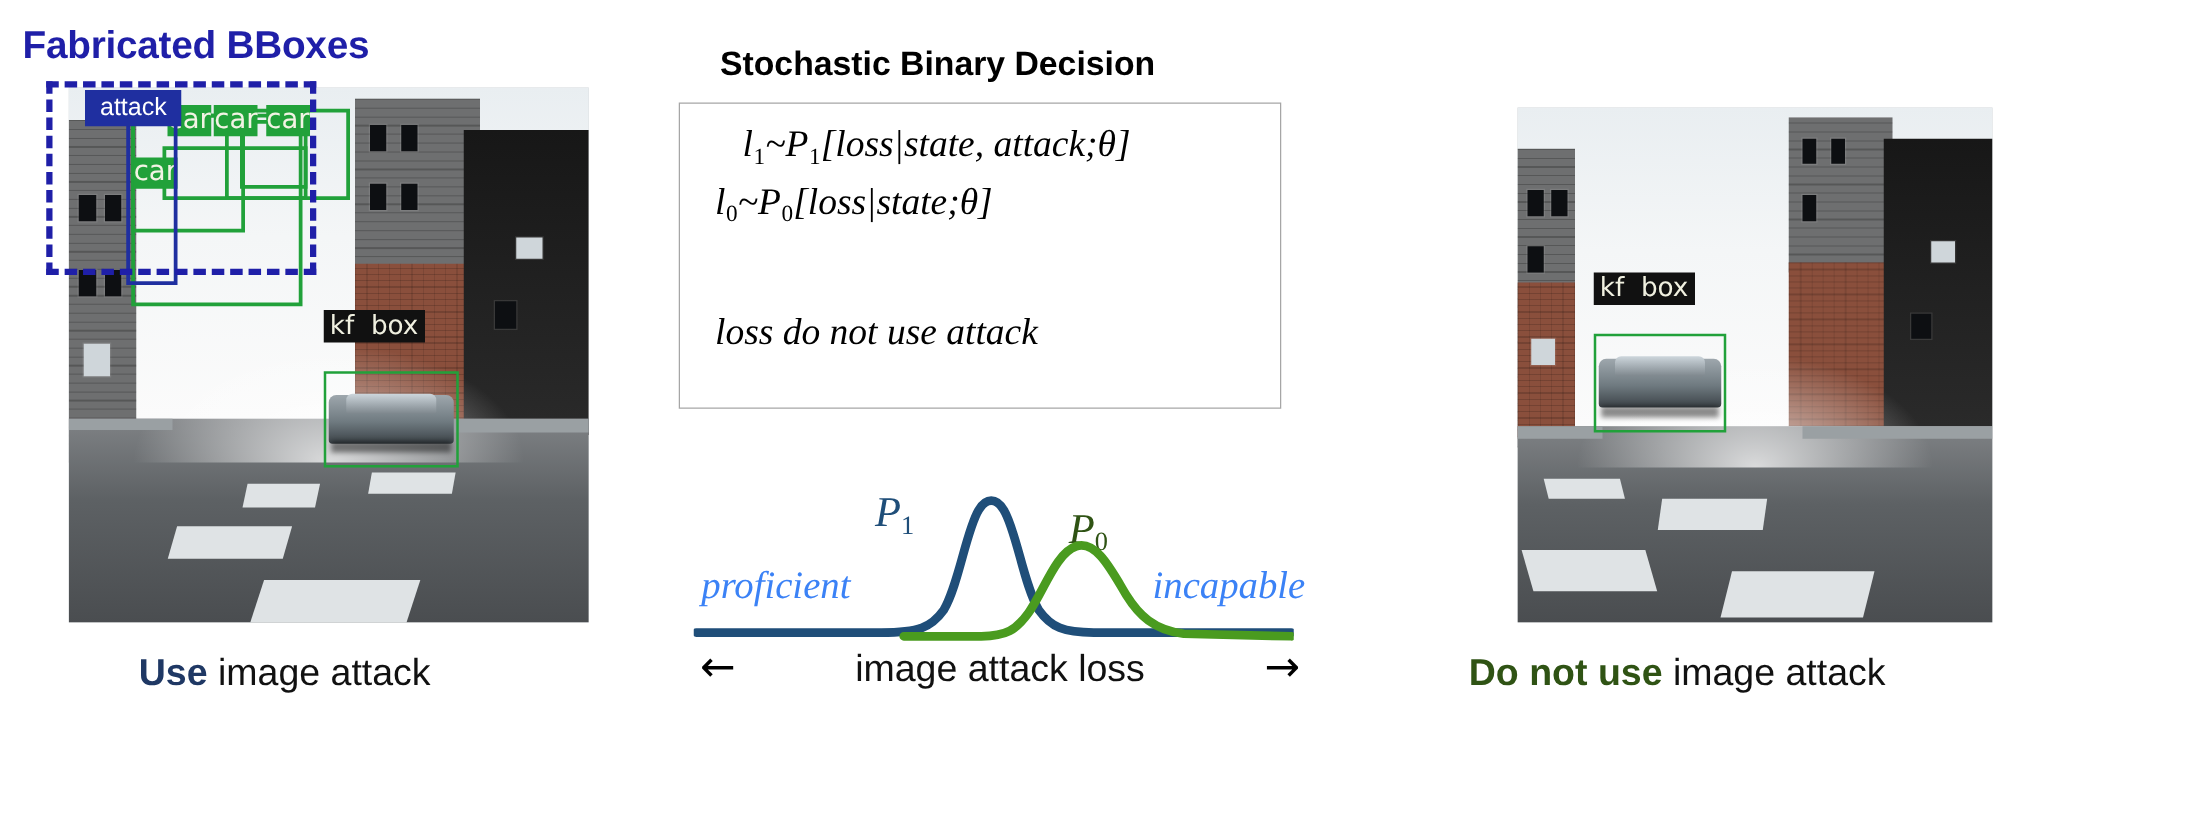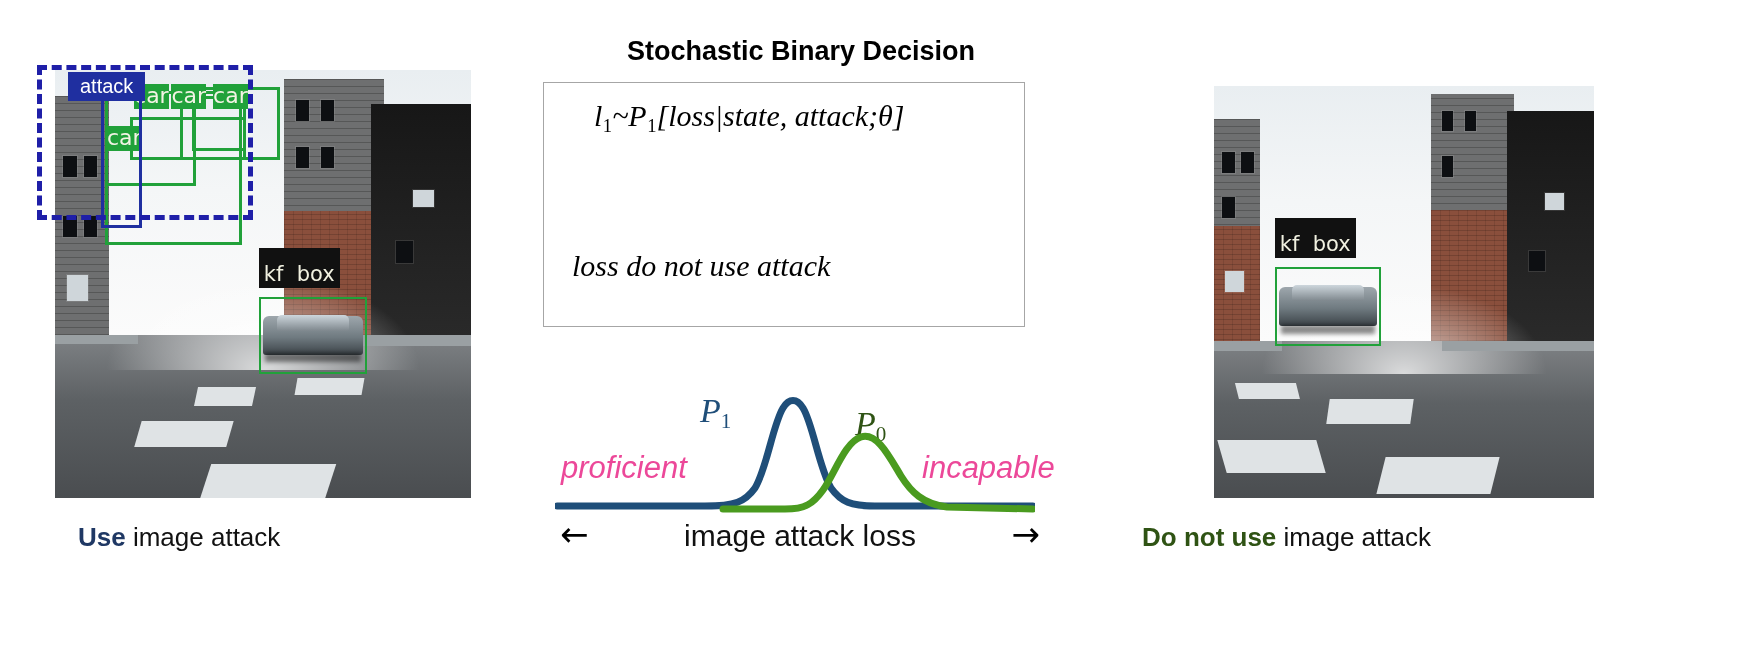--- a/index.html
+++ b/index.html
@@ -130,21 +130,21 @@
     border: 2px solid #21a13a;
     box-sizing: border-box;
   }
   .kflabel {
     position: absolute;
     background: #111111;
     color: #f0f0e0;
     font-family: "DejaVu Sans", sans-serif;
     font-size: 21px;
     line-height: 1.12;
-    padding: 15px 5px 2px 5px;
+    padding: 1px 5px 2px 5px;
     white-space: pre;
   }
   .targetlabel {
     position: absolute;
     background: #1f2fa0;
     color: #ffffff;
     font-family: "Liberation Sans", sans-serif;
     font-size: 20px;
     line-height: 1.2;
     padding: 2px 12px 3px 12px;
@@ -152,32 +152,33 @@
   }
   .dashed-region {
     position: absolute;
     border: 5px dashed #1f1fa8;
     box-sizing: border-box;
   }
 
   
   .caption {
     position: absolute;
-    font-size: 26px;
+    font-size: 30px;
     color: #111111;
     white-space: nowrap;
+    margin-left: 33px;
   }
   .caption b.use   { color:#1f3864; font-weight:bold; }
   .caption b.dont  { color:#2f5314; font-weight:bold;text-align:center; }
 
   
   #sbd-title {
     left: 576px; top: 36px;
     width: 450px;
-    text-align: center;
+    text-align: left;
     font-size: 27px;
     font-weight: bold;
     color: #000000;
   }
   #formula-box {
     left: 543px; top: 82px;
     width: 482px; height: 245px;
     border: 1px solid #a6a6a6;
     background: #ffffff;
     box-sizing: border-box;
@@ -210,24 +211,24 @@
     font-style: italic;
     font-size: 34px;
     white-space: nowrap;
   }
   .plabel sub { font-size:.62em; font-style:normal; vertical-align:-.30em; }
   #p1-label { color:#1f4e79; left: 700px; top: 392px; }
   #p0-label { color:#2f5314; left: 855px; top: 405px; }
 
   .endword {
     position: absolute;
-    font-family: Liberation Sans, sans-serif;
+    font-family: Liberation Serif, serif;
     font-style: italic;
     font-size: 31px;
-    color: #ec4899;
+    color: #3b82f6;
     white-space: nowrap;
   }
   #proficient { left: 561px; top: 450px; }
   #incapable  { left: 922px; top: 450px; }
 
   #axis-row {
     position: absolute;
     left: 560px; top: 517px;
     width: 480px; height: 44px;
   }
@@ -244,20 +245,21 @@
     text-align: center;
     font-size: 30px;
     color: #111;
   }
 </style>
 </head>
 <body>
 
 <div id="figure">
 
+  <div class="abs" id="fabricated-title">Fabricated BBoxes</div>
 
   <div class="photo" id="left-photo" style="left:55px; top:70px; width:416px; height:428px;">
     <div class="photo-inner">
       <div class="sky"></div>
 
       <div class="bldg grey" style="left:0; top:6%; width:13%; height:64%;"></div>
       <div class="win" style="left:2%; top:20%; width:3.2%; height:5%;"></div>
       <div class="win" style="left:7%; top:20%; width:3.2%; height:5%;"></div>
       <div class="win" style="left:2%; top:34%; width:3.2%; height:5%;"></div>
       <div class="win" style="left:7%; top:34%; width:3.2%; height:5%;"></div>
@@ -312,20 +314,23 @@
   <div class="caption" style="left:78px; top:522px;">
     <b class="use">Use</b><span> image attack</span>
   </div>
 
   <div class="abs" id="sbd-title">Stochastic Binary Decision</div>
 
   <div class="abs" id="formula-box">
     <div class="frow" style="top:16px;margin-left:22px;">
       l<sub>1</sub>~P<sub>1</sub>[loss|state, attack;θ]
     </div>
+    <div class="frow" style="top:62px;">
+      l<sub>0</sub>~P<sub>0</sub>[loss|state;θ]
+    </div>
     <div class="frow" style="top:166px;">
       loss do not use attack
     </div>
   </div>
 
   <div class="plabel abs" id="p1-label">
     <span>P</span><sub>1</sub>
   </div>
   <div class="plabel abs" id="p0-label">
     <span>P</span><sub>0</sub>

